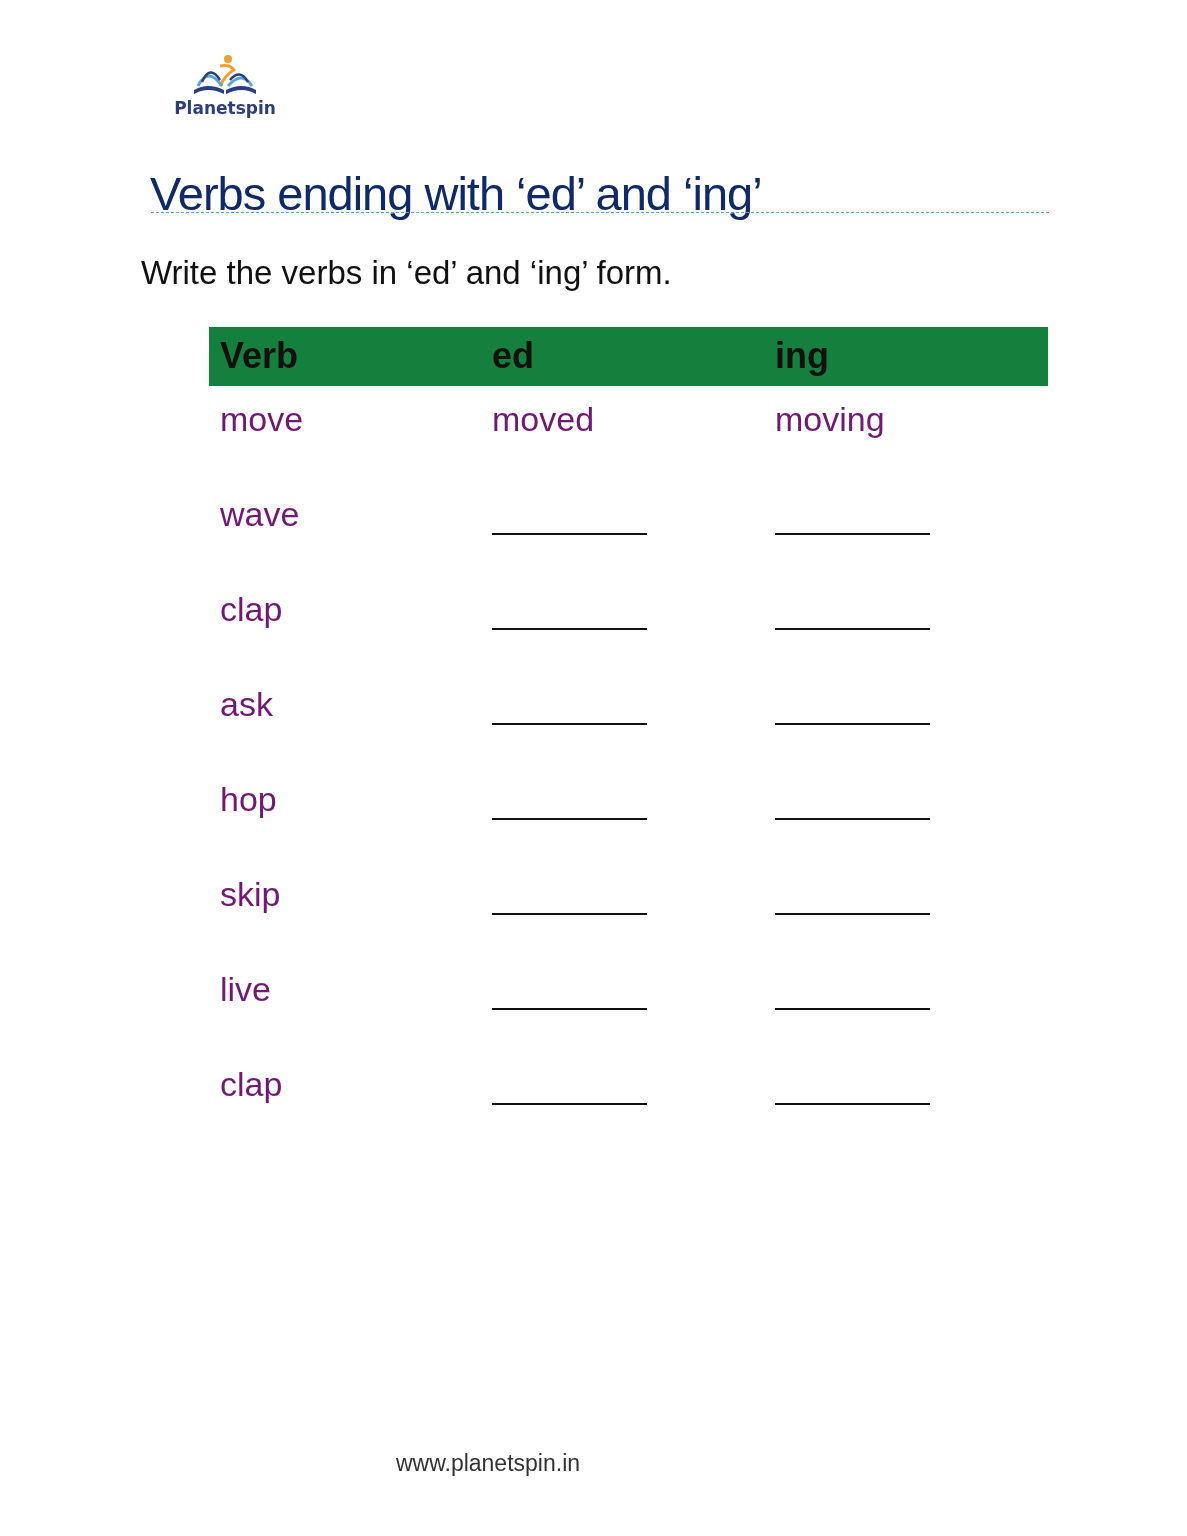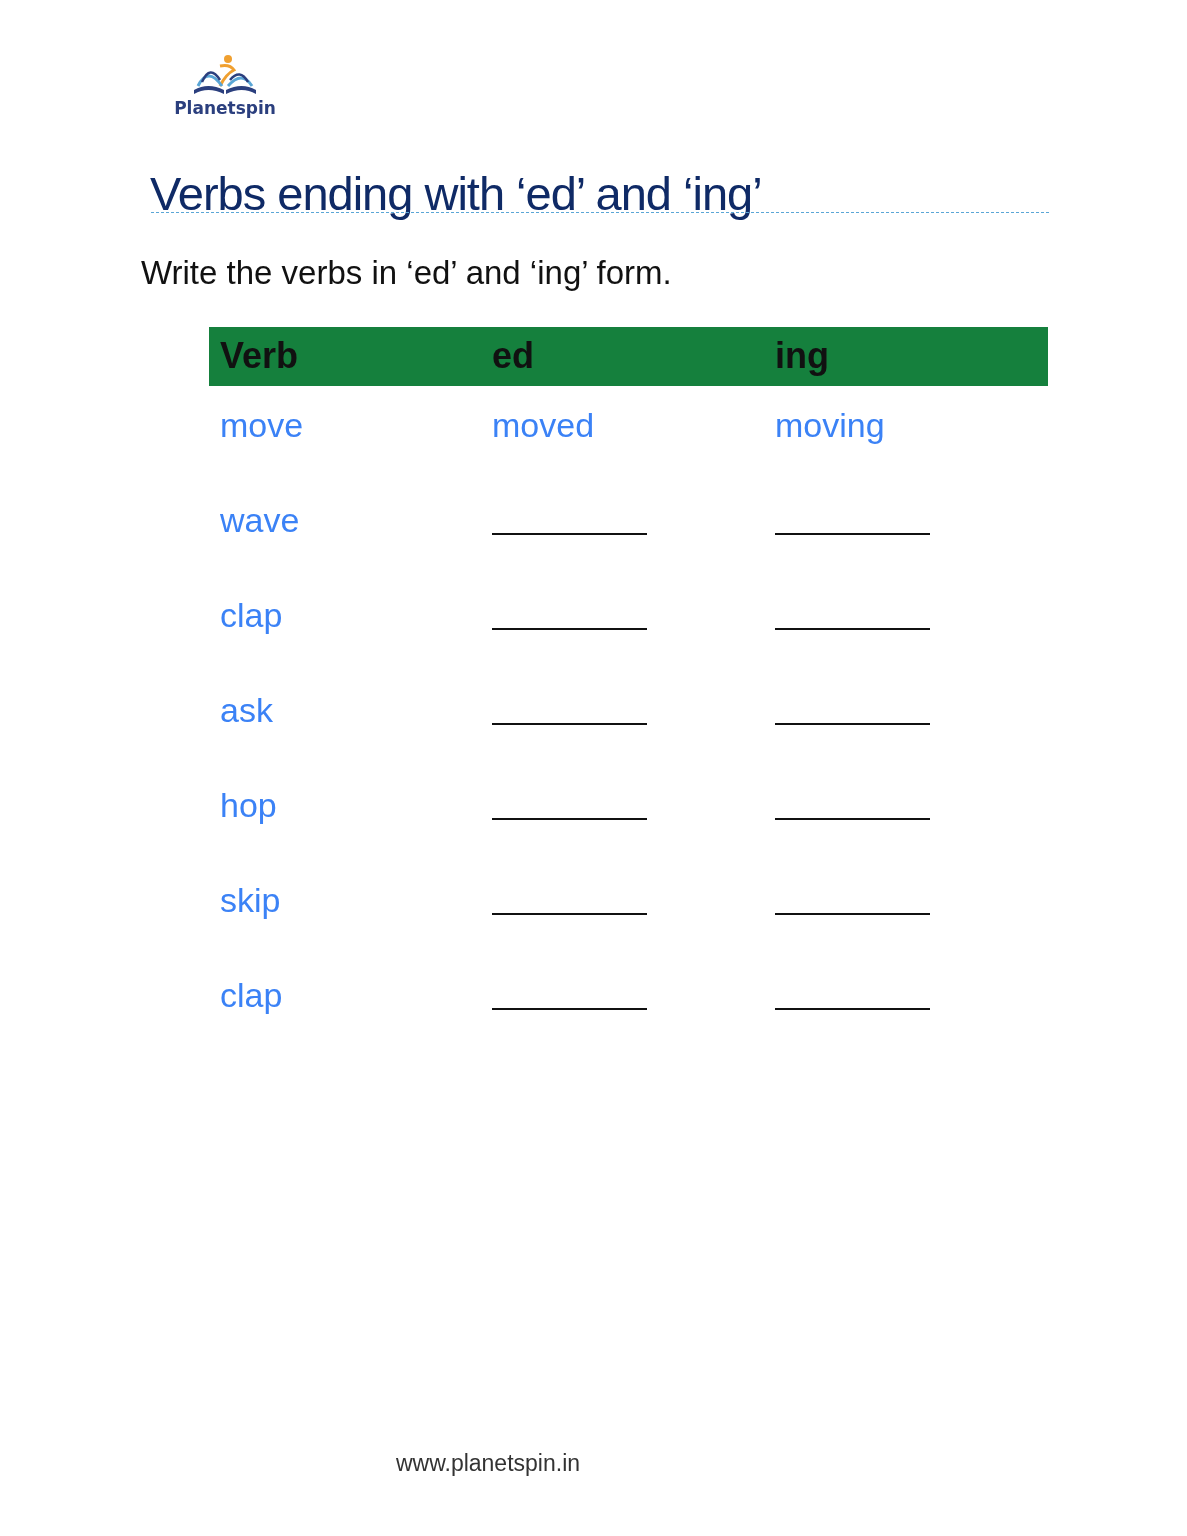--- a/index.html
+++ b/index.html
@@ -7,21 +7,21 @@
     .logo { position:absolute; left:150px; top:52px; width:112px; text-align:center;margin-left:19px; }
     .logo svg { display:block; margin:0 auto; }
     .logo-text { font-family:"DejaVu Sans", sans-serif; font-weight:bold; font-size:17px; color:#2b3f7e; margin-top:2px; }
     .title { position:absolute; left:150px; top:146px; font-size:47px; color:#0f2a66; letter-spacing:-1px; white-space:nowrap;margin-top:20px; }
     .divider { position:absolute; left:151px; top:212px; width:898px; border-top:1.5px dashed #5aa6d6; }
     .instructions { position:absolute; left:141px; top:230px; font-size:33px; color:#111; white-space:nowrap;margin-top:24px; }
     .table { position:absolute; left:209px; top:327px; width:839px; }
     .thead { height:59px; background:#15803d; position:relative; }
     .th { position:absolute; top:8px; font-size:36px; font-weight:bold; color:#111; }
     .row { position:relative; height:95px; }
-    .cell { position:absolute; top:20px; font-size:34px; color:#3b82f6;text-align:right; }
+    .cell { position:absolute; top:14px; font-size:34px; color:#701a75;text-align:right; }
     .c1 { left:11px; } .c2 { left:283px; } .c3 { left:566px; }
     .blank { position:absolute; top:52px; width:155px; border-top:2px solid #111; }
     .b2 { left:283px; } .b3 { left:566px; }
     .footer { position:absolute; left:0; width:976px; top:1450px; text-align:center; font-size:23px; color:#333; }
   </style>
 </head>
 <body>
 
 <div class="logo">
   <svg width="70" height="44" viewBox="0 0 70 44">
@@ -71,19 +71,24 @@
     <div class="cell c1">hop</div>
     <div class="blank b2"></div>
     <div class="blank b3"></div>
   </div>
   <div class="row">
     <div class="cell c1">skip</div>
     <div class="blank b2"></div>
     <div class="blank b3"></div>
   </div>
   <div class="row">
+    <div class="cell c1">live</div>
+    <div class="blank b2"></div>
+    <div class="blank b3"></div>
+  </div>
+  <div class="row">
     <div class="cell c1">clap</div>
     <div class="blank b2"></div>
     <div class="blank b3"></div>
   </div>
 </div>
 
 <div class="footer">www.planetspin.in</div>
 
 </body></html>

